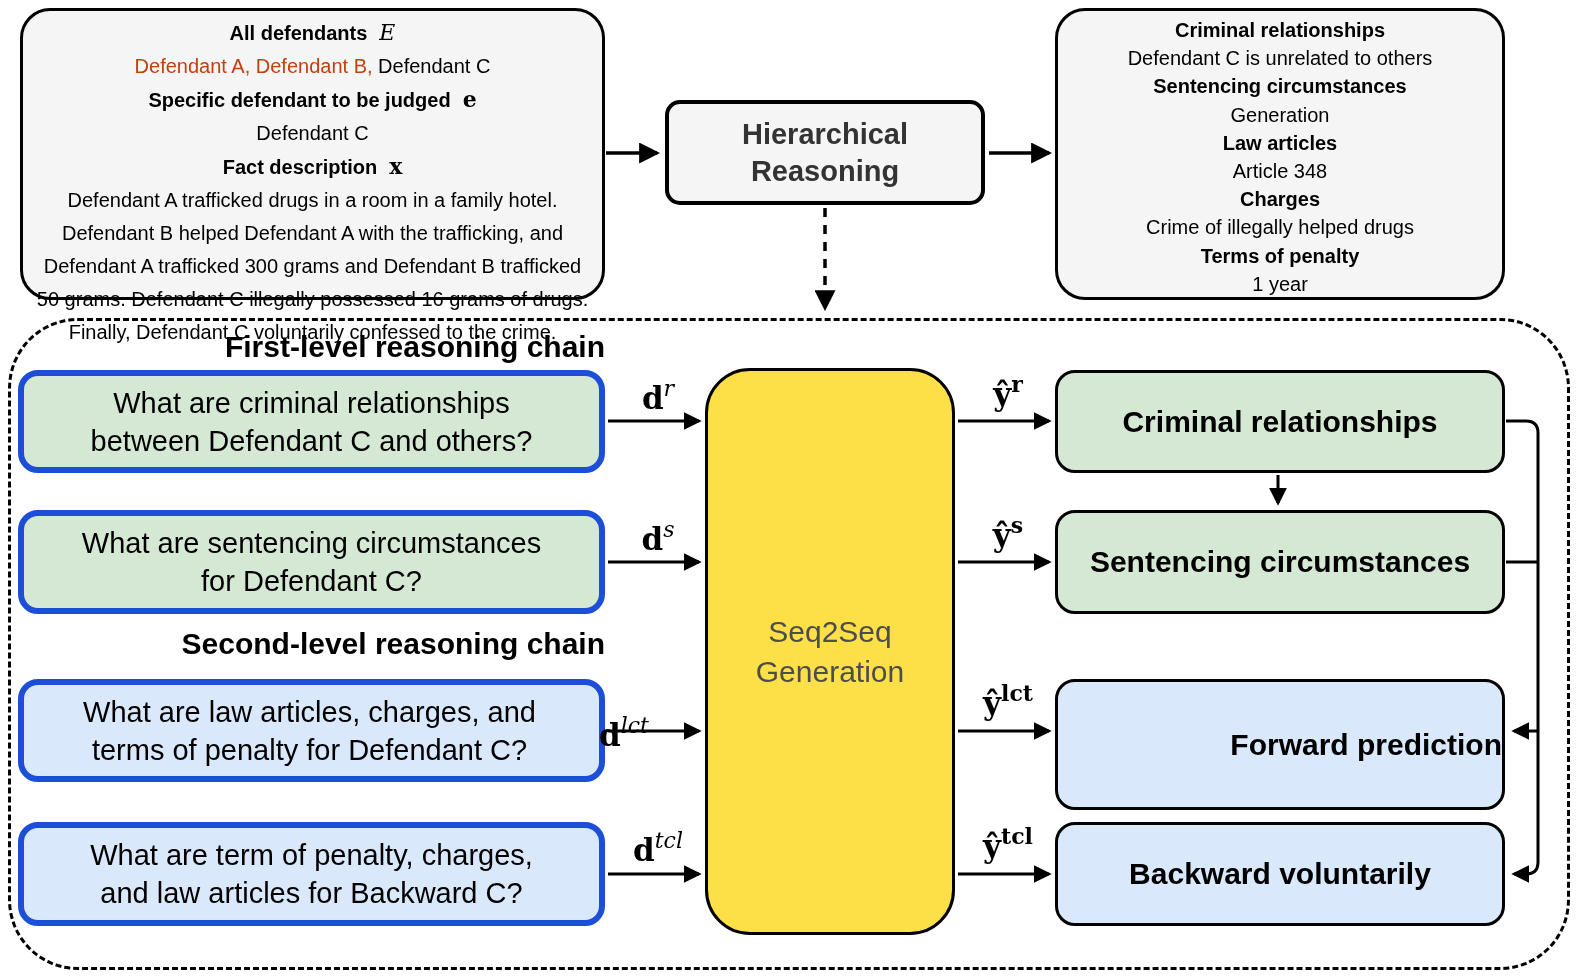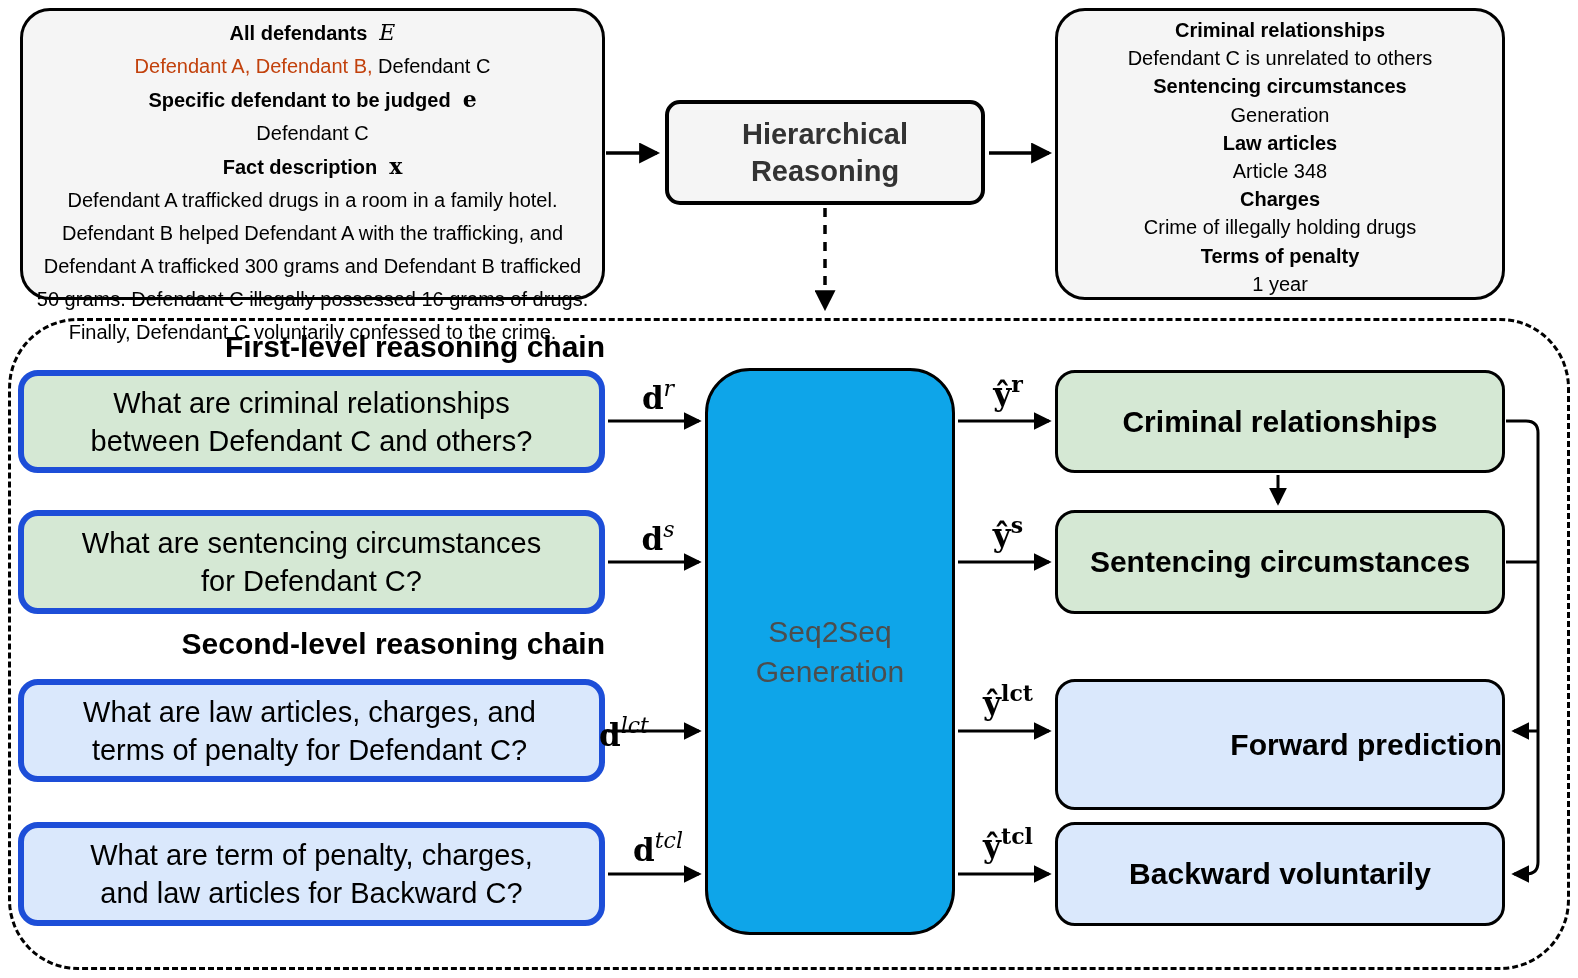--- a/index.html
+++ b/index.html
@@ -42,21 +42,21 @@
     left:18px; width:587px;
     display:flex; flex-direction:column; align-items:center; justify-content:center;
     text-align:center; font-size:29px; line-height:38px;
     border:6px solid #1d4ed8; border-radius:20px; padding:0 16px;
   }
   .green { background:#d5e8d4; }
   .blue  { background:#dae8fc; }
 
   .seq-box {
     left:705px; top:368px; width:250px; height:567px;
-    background:#0ea5e9; border:3px solid #000; border-radius:45px;
+    background:#fde047; border:3px solid #000; border-radius:45px;
     display:flex; flex-direction:column; align-items:center; justify-content:center;
     font-size:30px; line-height:40px; color:#4d4d4d; text-align:center;
   }
 
   .obox {
     left:1055px; width:450px;
     display:flex; align-items:center; justify-content:center;
     text-align:center; font-weight:bold; font-size:30px;
     border:3px solid #000; border-radius:20px;
   }
@@ -96,21 +96,21 @@
   </div>
 
   <div class="abs top-box" style="left:1055px; top:8px; width:450px; height:292px; line-height:28.2px;">
     <div class="b">Criminal relationships</div>
     <div>Defendant C is unrelated to others</div>
     <div class="b">Sentencing circumstances</div>
     <div>Generation</div>
     <div class="b">Law articles</div>
     <div>Article 348</div>
     <div class="b">Charges</div>
-    <div>Crime of illegally holding drugs</div>
+    <div>Crime of illegally helped drugs</div>
     <div class="b">Terms of penalty</div>
     <div>1 year</div>
   </div>
 
   <div class="abs heading" style="top:331px;">First-level reasoning chain</div>
   <div class="abs heading" style="top:628px;">Second-level reasoning chain</div>
 
   <div class="abs qbox green" style="top:370px; height:103px;">
     <div>What are criminal relationships</div>
     <div>between Defendant C and others?</div>

